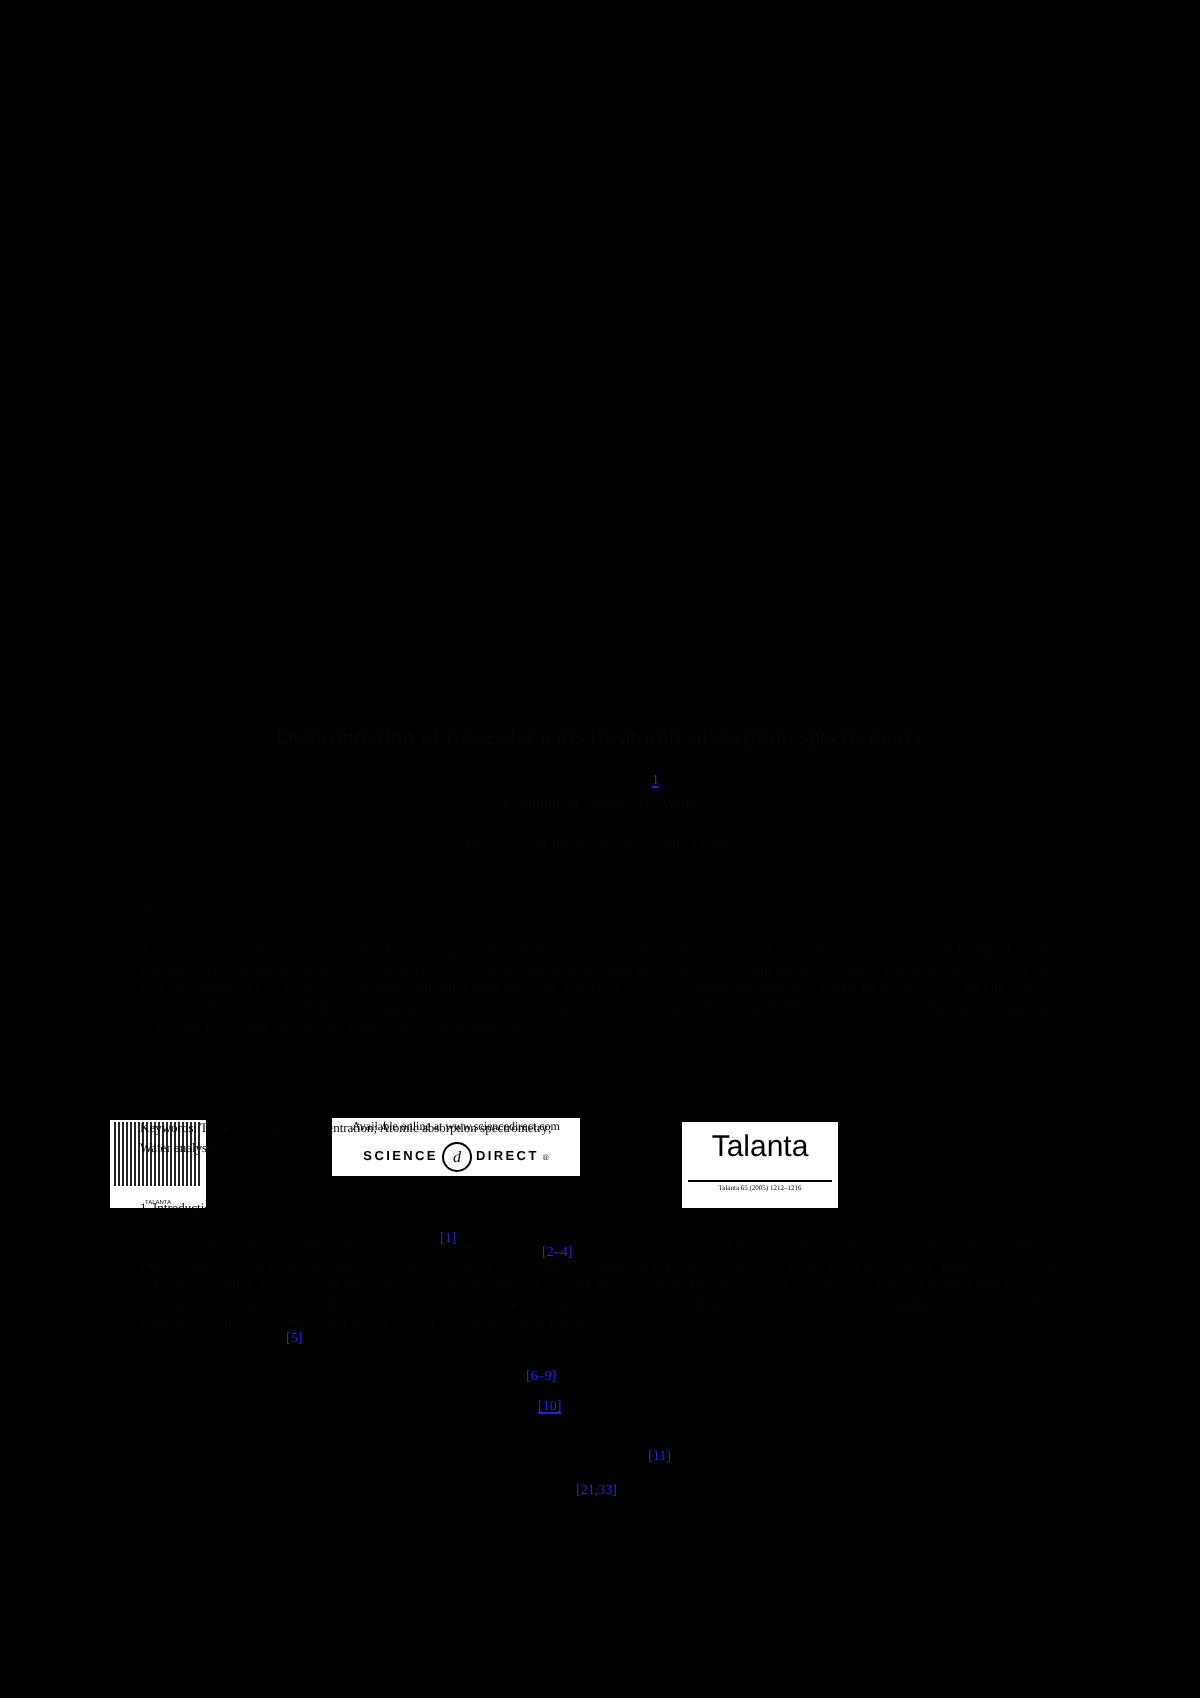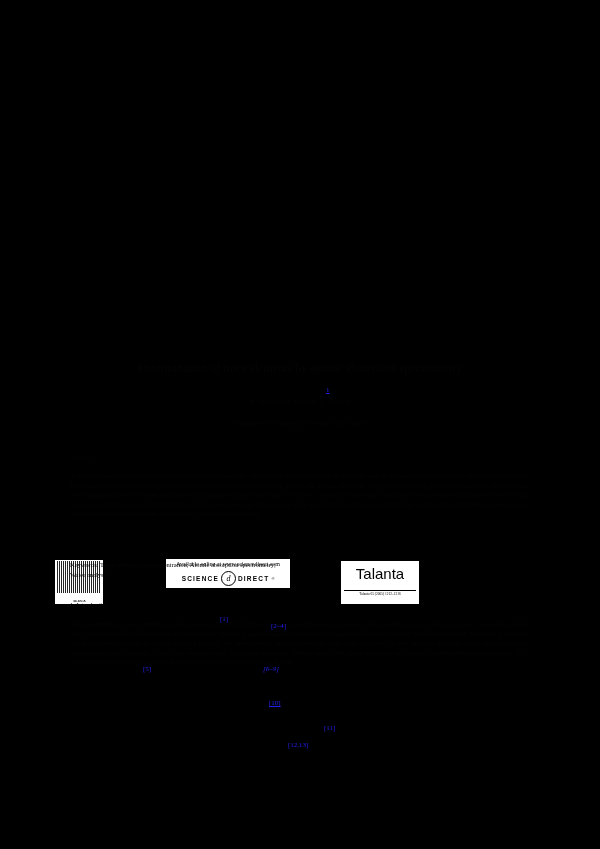--- a/index.html
+++ b/index.html
@@ -285,18 +285,18 @@
   <div class="doc-text keywords-block">Keywords: Trace elements; Preconcentration; Atomic absorption spectrometry; Water analysis</div>
   <div class="doc-text body-block">1. Introduction
 
 The determination of trace metals in natural waters and biological materials is of great importance because of their essential or toxic character at low concentration levels. Direct determination of these elements by flame atomic absorption spectrometry is often limited by insufficient sensitivity and by matrix interferences. Therefore, a separation and preconcentration step is usually required prior to the measurement. Several techniques have been proposed for this purpose, including liquid–liquid extraction, coprecipitation, ion exchange, cloud point extraction and solid phase extraction. Among these, solid phase extraction has received considerable attention because of its simplicity, rapidity, low consumption of organic solvents and high enrichment factors.</div>
 
   <a class="doi-link" href="#">1</a>
 
   <a class="cite-link bracket" href="#" style="left:220px; top:615px;">[1]</a>
   <a class="cite-link bracket" href="#" style="left:271px; top:622px;">[2–4]</a>
   <a class="cite-link bracket" href="#" style="left:143px; top:665px;">[5]</a>
-  <a class="cite-link bracket" href="#" style="left:263px; top:665px;font-style:italic;">[6–9]</a>
+  <a class="cite-link bracket" href="#" style="left:263px; top:684px;">[6–9]</a>
   <a class="cite-link bracket" href="#" style="left:269px; top:699px;text-decoration:underline;">[10]</a>
   <a class="cite-link bracket" href="#" style="left:292px; top:724px;padding-left:32px;">[11]</a>
-  <a class="cite-link bracket" href="#" style="left:288px; top:741px;">[12,13]</a>
+  <a class="cite-link bracket" href="#" style="left:288px; top:741px;">[21,33]</a>
 
 </div>
 
 </body></html>

